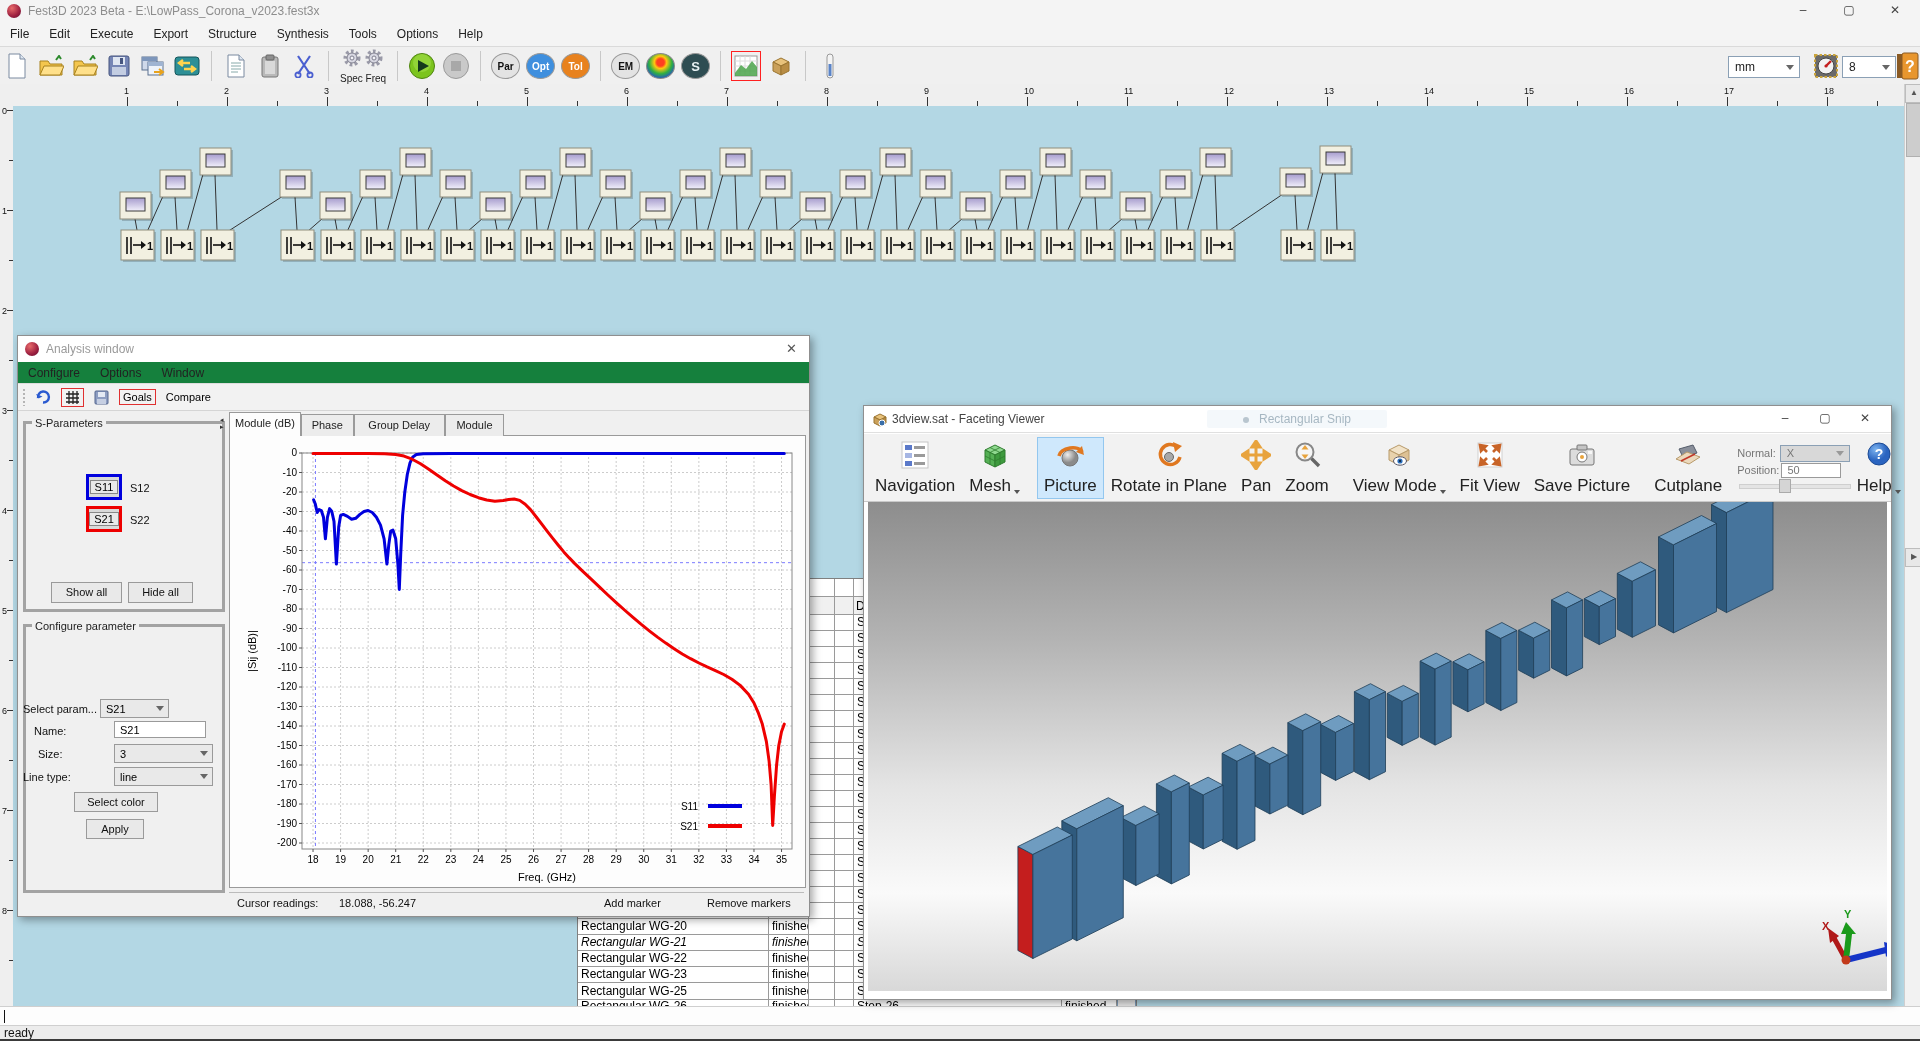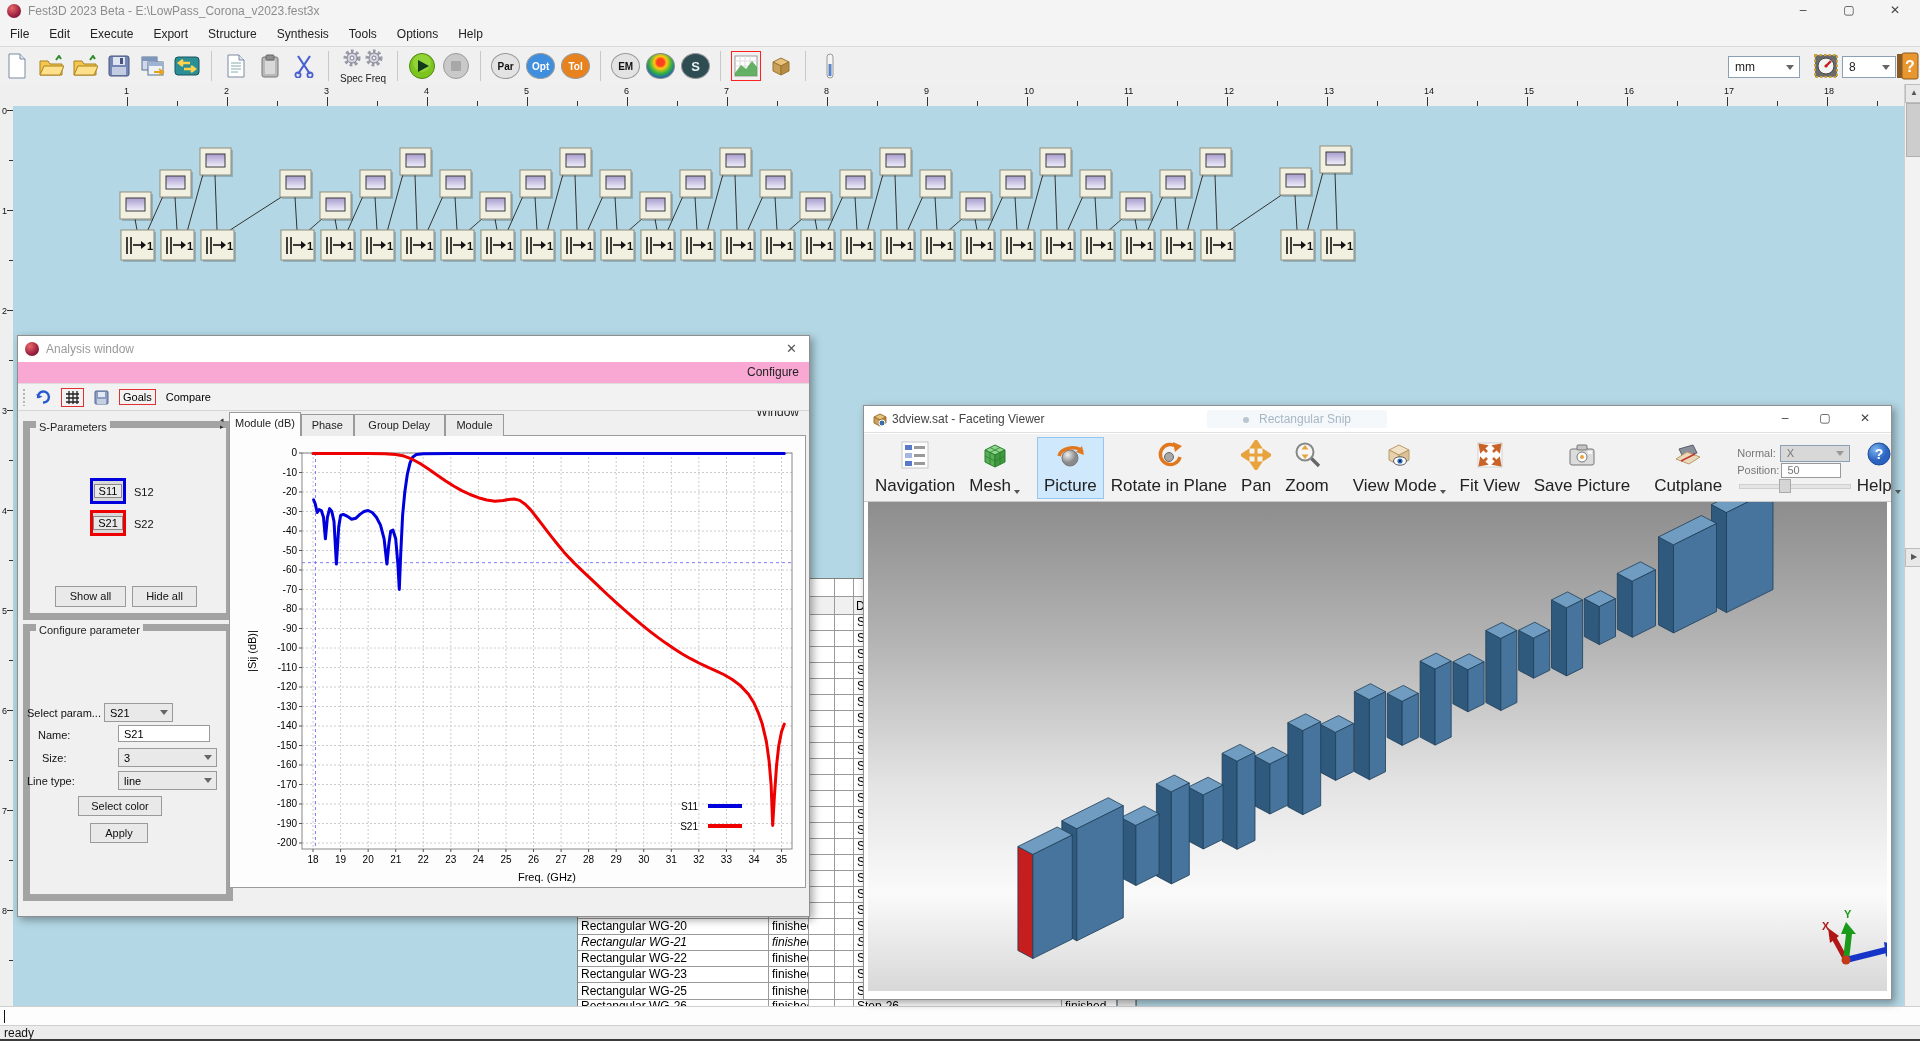--- a/index.html
+++ b/index.html
@@ -42,26 +42,26 @@
   #caret{position:absolute;left:4px;top:3px;width:1px;height:13px;background:#111;}
   #statusbar{left:0;top:1025px;width:1920px;height:14px;background:#ececec;border-top:1px solid #cfcfcf;font-size:12px;color:#111;line-height:14px;padding-left:4px;box-sizing:border-box;}
   #screen-edge{left:0;top:1039px;width:1920px;height:2px;background:#3a3a3a;}
   
   .float-win{position:absolute;background:#f0f0f0;border:1px solid #8f8f8f;box-shadow:3px 3px 8px rgba(0,0,0,.35);}
   .fw-titlebar{position:relative;height:26px;background:#ffffff;border-bottom:1px solid #e0e0e0;}
   .fw-title{position:absolute;left:28px;top:6px;font-size:12px;color:#444;}
   .fw-title.dim{color:#9a9a9a;}
   
   #analysis-win{left:17px;top:335px;width:791px;height:580px;}
-  #an-menubar{position:absolute;left:0;top:26px;width:100%;height:21px;background:#f9a8d4;display:flex;align-items:flex-end;flex-direction:column;}
+  #an-menubar{position:absolute;left:0;top:26px;width:100%;height:21px;background:#15803d;display:flex;align-items:center;}
   #an-toolbar{position:absolute;left:0;top:47px;width:100%;height:26px;background:#f2f2f2;border-top:1px solid #ddd;border-bottom:1px solid #d5d5d5;display:flex;align-items:center;font-size:11px;}
   .an-tool{margin:0 5px;display:flex;align-items:center;}
   .redbox{border:1px solid #e03030;padding:1px 3px;}
   .grip{width:4px;height:18px;margin:0 4px;background-image:radial-gradient(circle,#b5b5b5 1px,transparent 1px);background-size:4px 4px;}
-  .gb{position:absolute;border:7px solid #a3a3a3;}
+  .gb{position:absolute;border:3px solid #a3a3a3;}
   .gb-label{position:absolute;top:-7px;left:6px;background:#f0f0f0;font-size:11px;padding:0 3px;color:#222;}
   .sq-btn{position:absolute;background:#e9e9e9;border:1px solid #9a9a9a;font-size:11px;text-align:center;color:#111;}
   .spbtn{position:absolute;width:30px;height:20px;background:#d9d9d9;display:flex;align-items:center;justify-content:center;font-size:11px;}
   .spbtn .inner{background:#e9e9e9;border:1px solid #888;padding:0px 4px;}
   .sp-extra{position:absolute;font-size:11px;color:#111;}
   .frm-label{position:absolute;font-size:11px;color:#111;}
   .frm-combo{position:absolute;background:#e9e9e9;border:1px solid #9a9a9a;font-size:11px;display:flex;align-items:center;padding-left:5px;}
   .frm-combo .chev{position:absolute;right:4px;top:6px;width:0;height:0;border-left:4px solid transparent;border-right:4px solid transparent;border-top:5px solid #666;}
   .frm-input{position:absolute;background:#fff;border:1px solid #9a9a9a;font-size:11px;padding-left:5px;box-sizing:border-box;font-family:"Liberation Sans",sans-serif;}
   
@@ -1157,20 +1157,26 @@
           <text x="317" y="445" font-size="11" fill="#000" text-anchor="middle">Freq. (GHz)</text>
           <text x="26" y="215" font-size="11" fill="#000" text-anchor="middle" transform="rotate(-90 26 215)">|Sij (dB)|</text>
           <polyline points="83.6,63.8 85.2,67.7 87.2,76.5 89.1,73.5 91.3,74.5 93.5,81.3 95.4,102.8 97.4,81.3 99.6,72.6 101.8,75.5 104.0,85.3 106.4,128.1 108.7,91.1 110.6,79.4 113.3,78.4 117.5,80.4 121.6,83.3 125.7,82.3 129.9,78.4 134.0,75.5 138.1,74.5 142.3,76.5 146.4,81.3 150.5,89.1 154.1,102.8 156.9,128.1 158.8,108.6 160.7,95.0 162.9,94.0 165.7,102.8 167.9,128.1 169.3,153.5 170.7,118.4 172.6,79.4 174.8,56.0 177.3,38.5 180.0,26.8 182.8,20.9 186.4,18.6 193.3,17.8 220.8,17.6 303.5,17.5 413.7,17.4 554.3,17.4" fill="none" stroke="#0000dd" stroke-width="3" stroke-linejoin="round" stroke-linecap="round"></polyline>
           <polyline points="83.0,17.5 110.6,17.5 138.1,17.6 154.7,17.8 165.7,18.6 174.0,20.1 182.2,23.2 190.5,27.7 198.8,33.2 207.0,39.0 215.3,44.7 223.6,50.0 231.8,54.6 240.1,58.5 248.4,61.7 256.7,64.0 264.9,65.2 273.2,64.6 278.7,63.6 284.2,63.0 289.7,64.4 295.2,68.3 300.7,73.9 306.3,81.0 311.8,88.2 317.3,95.4 322.8,102.4 328.3,109.2 333.8,115.9 339.3,121.9 344.8,127.6 353.1,135.6 361.4,143.4 369.6,151.2 377.9,159.0 386.2,166.6 394.5,174.0 402.7,181.2 411.0,188.2 419.3,194.8 427.5,201.1 435.8,207.1 444.1,212.8 452.3,218.0 460.6,222.7 468.9,227.0 477.1,230.9 485.4,234.6 493.7,238.5 501.9,243.2 510.2,249.4 518.5,258.2 524.0,267.0 528.1,276.3 532.3,288.1 536.4,305.6 539.1,325.1 541.1,348.5 542.7,389.4 544.4,360.2 546.6,329.0 548.8,309.5 551.5,295.8 554.3,288.1" fill="none" stroke="#ee0000" stroke-width="3" stroke-linejoin="round" stroke-linecap="round"></polyline>
           <text x="468" y="374" font-size="10" fill="#000" text-anchor="end">S11</text>
           <line x1="478" y1="370" x2="512" y2="370" stroke="#0000dd" stroke-width="4"></line>
           <text x="468" y="394" font-size="10" fill="#000" text-anchor="end">S21</text>
           <line x1="478" y1="390" x2="512" y2="390" stroke="#ee0000" stroke-width="4"></line>
         </svg>
     </div>
+    <div id="an-statusbar">
+      <span style="position:absolute;left:8px;top:4px;">Cursor readings:</span>
+      <span style="position:absolute;left:110px;top:4px;">18.088,  -56.247</span>
+      <span style="position:absolute;left:375px;top:4px;">Add marker</span>
+      <span style="position:absolute;left:478px;top:4px;">Remove markers</span>
+    </div>
   <div class="tab active" style="left: 211px; top: 78px; width: 70px;">Module (dB)</div>
       <div class="tab" style="left: 283px; top: 78px; width: 50.5px;">Phase</div>
       <div class="tab" style="left: 335.5px; top: 78px; width: 89.5px;">Group Delay</div>
       <div class="tab" style="left: 427px; top: 78px; width: 57px;">Module</div>
     </div>
 
   <div class="float-win" id="facet-win" style="z-index:20;">
     <div class="fw-titlebar">
       <span style="position:absolute;left:8px;top:6px;"><svg width="16" height="16">
             <path d="M2 5 L8 2 L14 5 L8 8 Z" fill="#e8c27c" stroke="#9a7430"></path>

